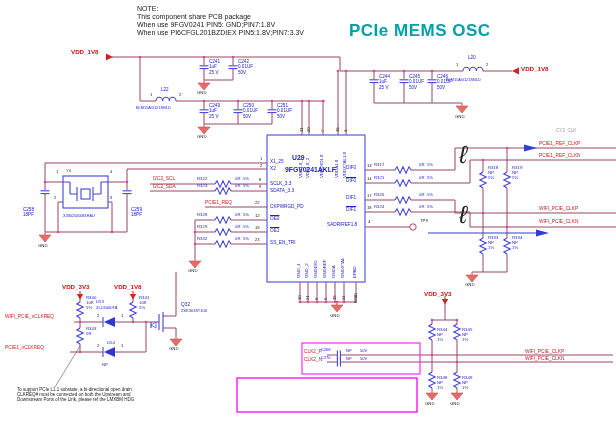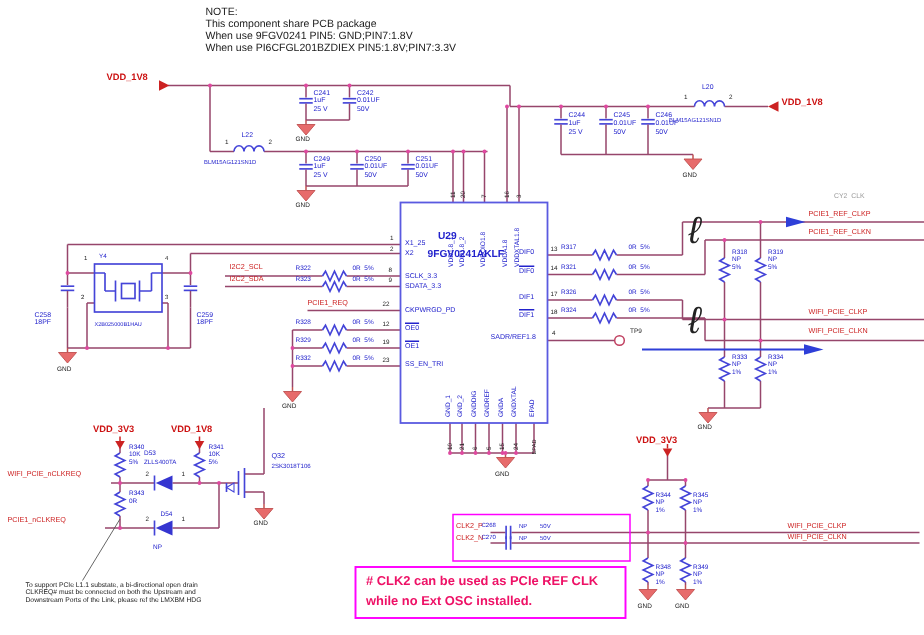--- a/index.html
+++ b/index.html
@@ -226,20 +226,21 @@
     <circle cx="432" cy="355" r="1.3"></circle>
       <circle cx="457" cy="362" r="1.3"></circle>
   </g>
 </svg>
 
 <div id="labels">
     <div class="lbl c-black" style="left: 137px; top: 5px; font-size: 7px;">NOTE:
 This component share PCB package
 When use 9FGV0241 PIN5: GND;PIN7:1.8V
 When use PI6CFGL201BZDIEX PIN5:1.8V;PIN7:3.3V</div>
+    <div class="lbl c-teal" style="left: 349px; top: 21px; font-size: 17px; font-weight: bold;">PCIe MEMS OSC</div>
     <div class="lbl c-redb" style="left: 71px; top: 48px; font-size: 6.2px;">VDD_1V8</div>
     <div class="lbl c-redb" style="left: 521px; top: 65px; font-size: 6.2px;">VDD_1V8</div>
     <div class="lbl c-redb" style="left: 62px; top: 283px; font-size: 6.2px;">VDD_3V3</div>
     <div class="lbl c-redb" style="left: 114px; top: 283px; font-size: 6.2px;">VDD_1V8</div>
     <div class="lbl c-redb" style="left: 424px; top: 290px; font-size: 6.2px;">VDD_3V3</div>
     <div class="lbl c-red" style="left: 153px; top: 176px; font-size: 4.8px;">I2C2_SCL</div>
     <div class="lbl c-red" style="left: 153px; top: 184px; font-size: 4.8px;">I2C2_SDA</div>
     <div class="lbl c-red" style="left: 205px; top: 200px; font-size: 4.8px;">PCIE1_REQ</div>
     <div class="lbl c-red" style="left: 5px; top: 314px; font-size: 4.8px;">WIFI_PCIE_nCLKREQ</div>
     <div class="lbl c-red" style="left: 5px; top: 345px; font-size: 4.8px;">PCIE1_nCLKREQ</div>
@@ -347,22 +348,20 @@
 1%</div>
     <div class="lbl c-blue" style="left: 437px; top: 376px; font-size: 4.3px;">R348
 NP
 1%</div>
     <div class="lbl c-blue" style="left: 462px; top: 376px; font-size: 4.3px;">R349
 NP
 1%</div>
     <div class="lbl c-black" style="left: 17px; top: 387px; font-size: 4.5px;">To support PCIe L1.1 substate, a bi-directional open drain
 CLKREQ# must be connected on both the Upstream and
 Downstream Ports of the Link, please ref the LMXBM HDG</div>
-    <div class="lbl c-note" style="left: 244px; top: 381px; font-size: 8.6px;"># CLK2 can be used as PCIe REF CLK
-while no Ext OSC installed.</div>
     <div class="lbl c-twist" style="left: 459px; top: 142px; font-size: 25px;">ℓ</div>
     <div class="lbl c-twist" style="left: 459px; top: 202px; font-size: 25px;">ℓ</div>
     <div class="lbl c-blue" style="left: 270px; top: 159px; font-size: 4.7px;">X1_25</div>
     <div class="lbl c-blue" style="left: 270px; top: 166px; font-size: 4.7px;">X2</div>
     <div class="lbl c-blue" style="left: 270px; top: 181px; font-size: 4.7px;">SCLK_3.3</div>
     <div class="lbl c-blue" style="left: 270px; top: 188px; font-size: 4.7px;">SDATA_3.3</div>
     <div class="lbl c-blue" style="left: 270px; top: 204px; font-size: 4.7px;">CKPWRGD_PD</div>
     <div class="lbl c-blue" style="left: 270px; top: 216px; font-size: 4.7px; text-decoration: overline;">OE0</div>
     <div class="lbl c-blue" style="left: 270px; top: 228px; font-size: 4.7px; text-decoration: overline;">OE1</div>
     <div class="lbl c-blue" style="left: 270px; top: 240px; font-size: 4.7px;">SS_EN_TRI</div>

